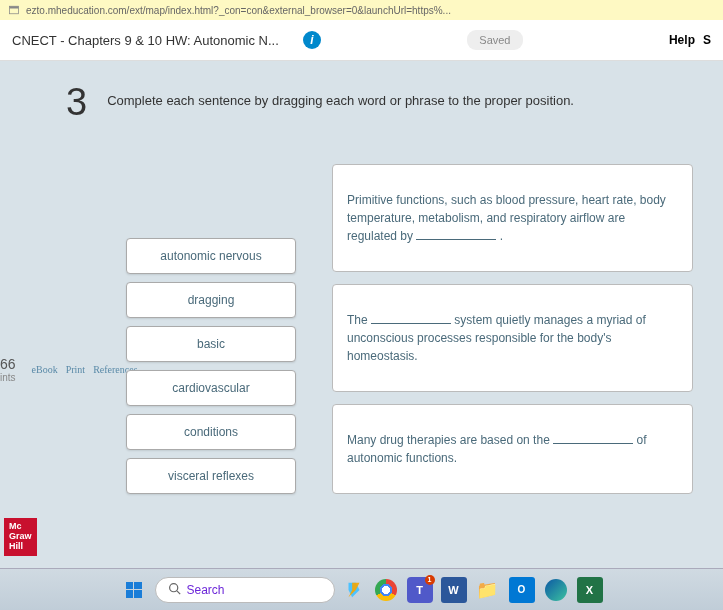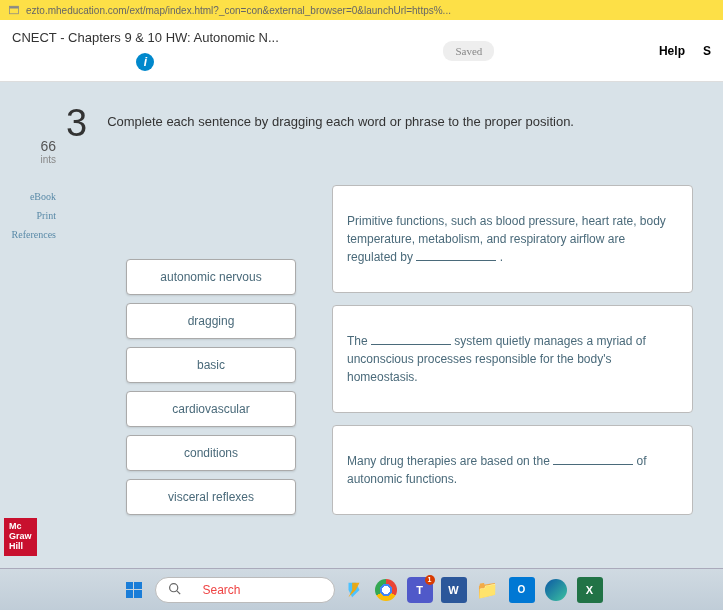--- a/index.html
+++ b/index.html
@@ -5,63 +5,63 @@
     * { box-sizing: border-box; margin: 0; padding: 0; }
     body {
       font-family: Arial, sans-serif;
       background: #d8e2e8;
       width: 723px;
       height: 610px;
       overflow: hidden;
       position: relative;
     }
     .url-bar {
-      background: #fde047;
+      background: #fef9c3;
       padding: 4px 8px;
       font-size: 10px;
       color: #666;
       display: flex;
       align-items: center;
       gap: 6px;
     }
     .url-icon {
       width: 12px;
       height: 12px;
       display: inline-block;
     }
     .top-bar {
       background: #fff;
       padding: 10px 12px;
       display: flex;
       align-items: center;
       justify-content: space-between;
       border-bottom: 1px solid #ddd;
     }
-    .title-area { display: flex; align-items: center; gap: 8px; font-size: 13px; color: #333; flex-direction: column; }
+    .title-area { display: flex; align-items: center; gap: 24px; font-size: 13px; color: #333; }
     .info-icon {
       width: 18px; height: 18px; border-radius: 50%;
       background: #0088cc; color: #fff;
       display: flex; align-items: center; justify-content: center;
       font-size: 12px; font-weight: bold; font-style: italic;
     }
     .saved-badge {
       font-size: 11px; color: #888;
-      background: #eee; padding: 4px 12px; border-radius: 9px; font-family: Liberation Serif, serif;
-    }
-    .help-area { display: flex; gap: 18px; font-size: 12px; font-weight: bold; }
+      background: #eee; padding: 4px 12px; border-radius: 9px;
+    }
+    .help-area { display: flex; gap: 8px; font-size: 12px; font-weight: bold; }
     .main-content {
       display: flex;
       height: calc(100% - 110px);
     }
     .sidebar {
       width: 56px;
-      padding-top: 56px;
-      display: flex;
-      flex-direction: column;
-      align-items: flex-end;
+      padding-top: 116px;
+      display: flex;
+      flex-direction: row;
+      align-items: center;
       gap: 8px;
       font-size: 10px;
       color: #888;
     }
     .points { text-align: center; }
     .points-val { font-size: 14px; color: #555; }
     .sidebar-link { color: #5a8aa8; font-size: 10px; cursor: pointer; font-family: Liberation Serif, serif; }
     .content-area {
       flex: 1;
       padding: 20px 30px 10px 10px;
@@ -128,23 +128,23 @@
       gap: 8px;
       border-top: 1px solid #aab;
     }
     .search-box {
       background: #fff;
       border: 1px solid #bbb;
       border-radius: 16px;
       padding: 4px 12px;
       display: flex;
       align-items: center;
-      gap: 22px;
+      gap: 6px;
       font-size: 12px;
-      color: #ef4444;
+      color: #6d28d9;
       width: 180px;
     }
     .tb-icon {
       width: 26px; height: 26px;
       display: flex; align-items: center; justify-content: center;
       border-radius: 4px;
       font-size: 15px;
       cursor: pointer;
     }
     .win-icon { display: grid; grid-template-columns: 1fr 1fr; grid-template-rows: 1fr 1fr; gap: 1px; width: 16px; height: 16px; }

